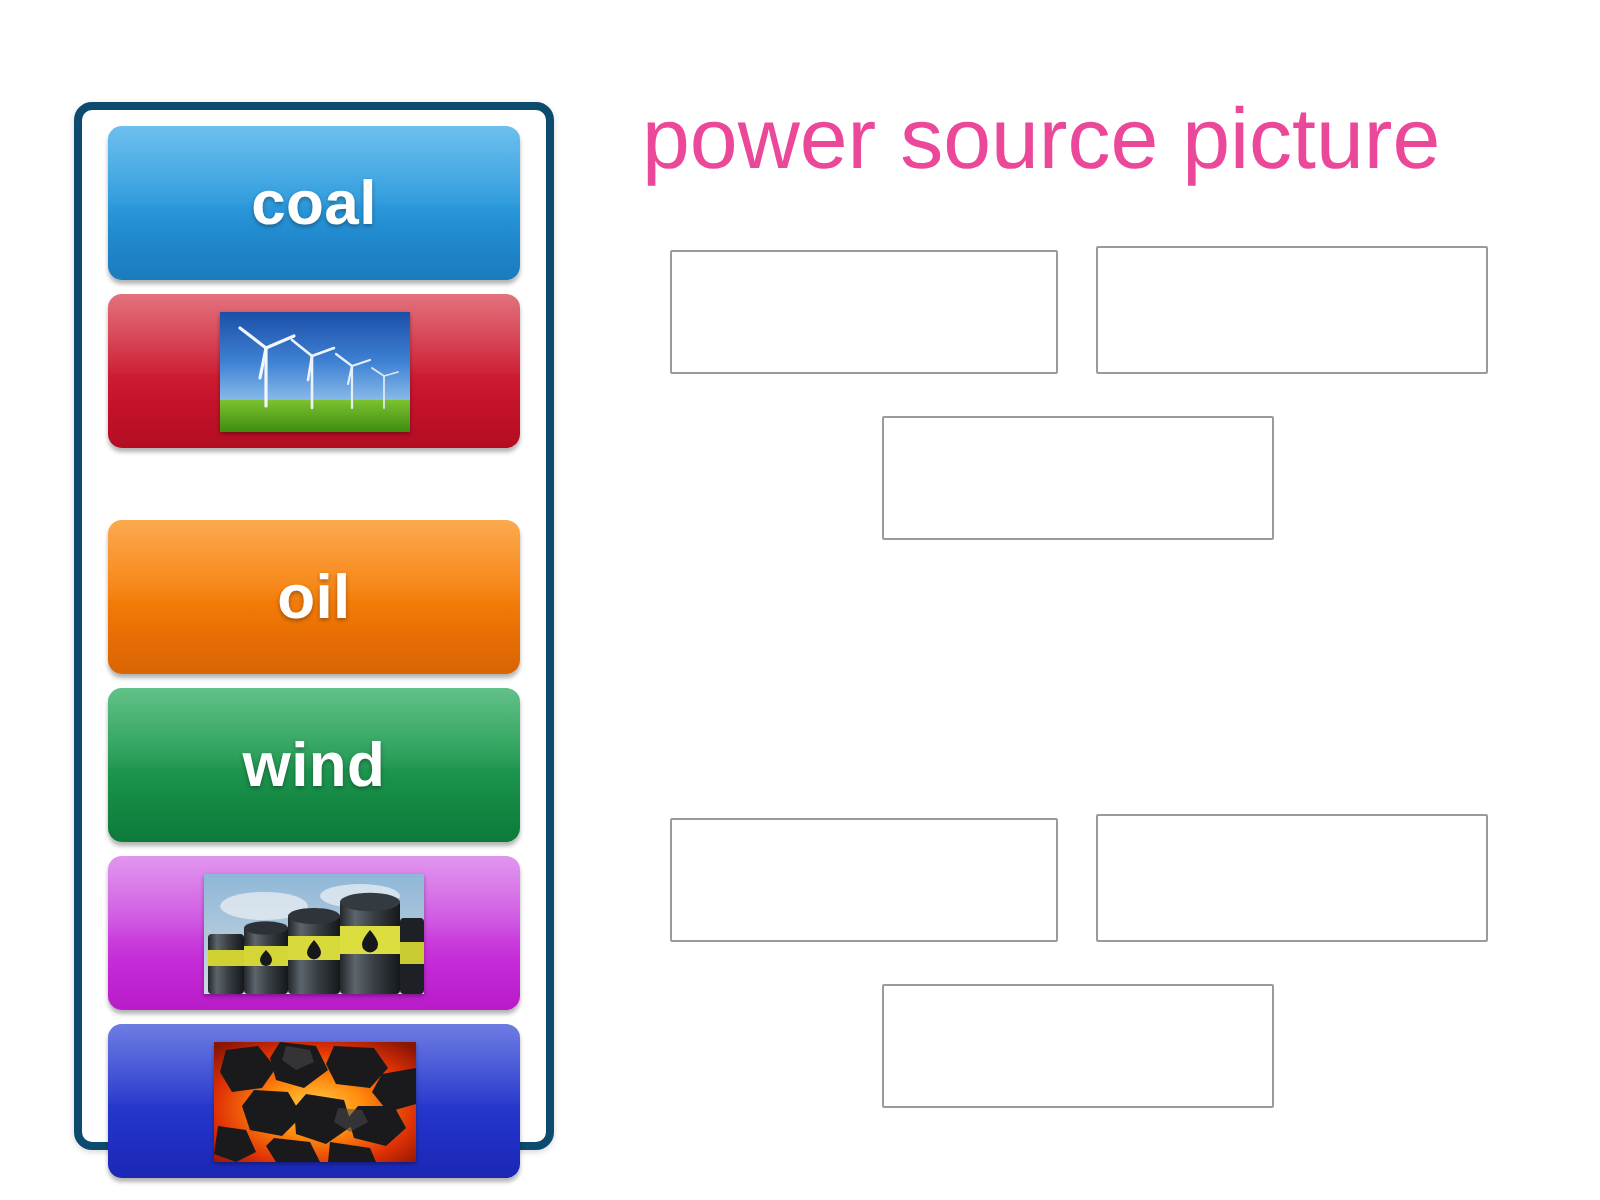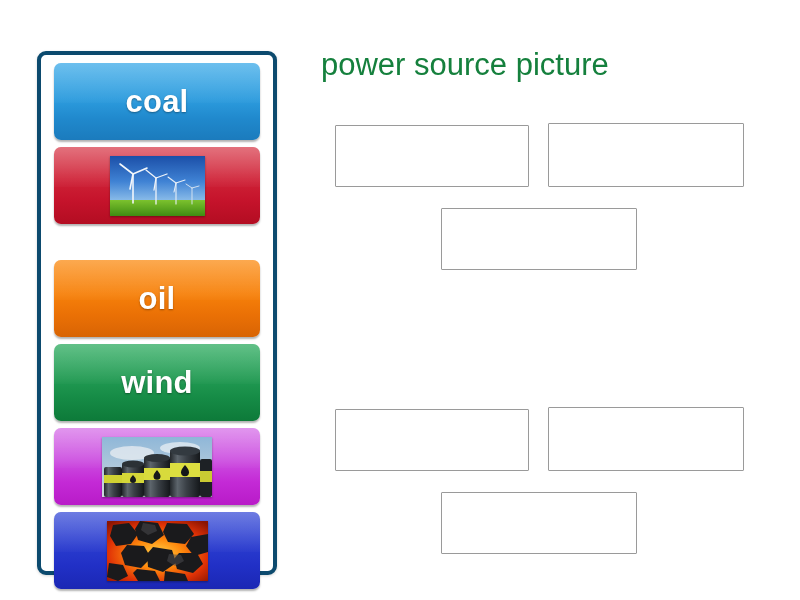--- a/index.html
+++ b/index.html
@@ -86,23 +86,23 @@
     width: 95px;
     height: 60px;
     overflow: hidden;
     box-shadow: 0 1px 2px rgba(0,0,0,0.35);
   }
   .thumb svg { display: block; width: 100%; height: 100%; }
 
   
   .group-heading {
     position: absolute;
-    font-size: 31px;
+    font-size: 43px;
     font-weight: normal;
-    color: #15803d;
+    color: #ec4899;
     white-space: nowrap;
     line-height: 1;
   }
   #heading-pictures { left: 321px; top: 49px; }
   #heading-names    { left: 321px; top: 332px; }
 
   .dropzone {
     position: absolute;
     border: 1px solid #9a9a9a;
     background: #ffffff;

